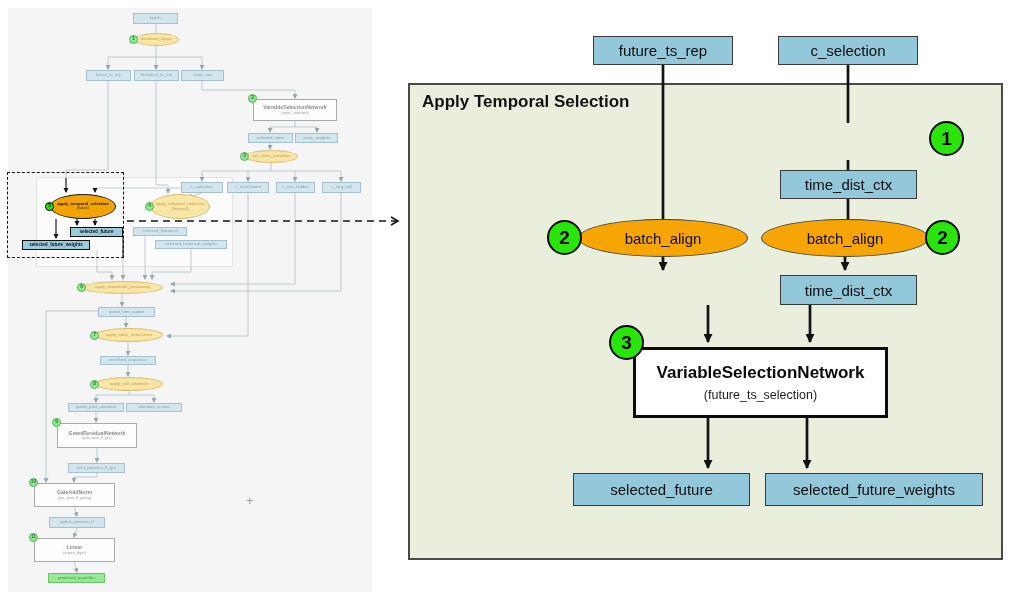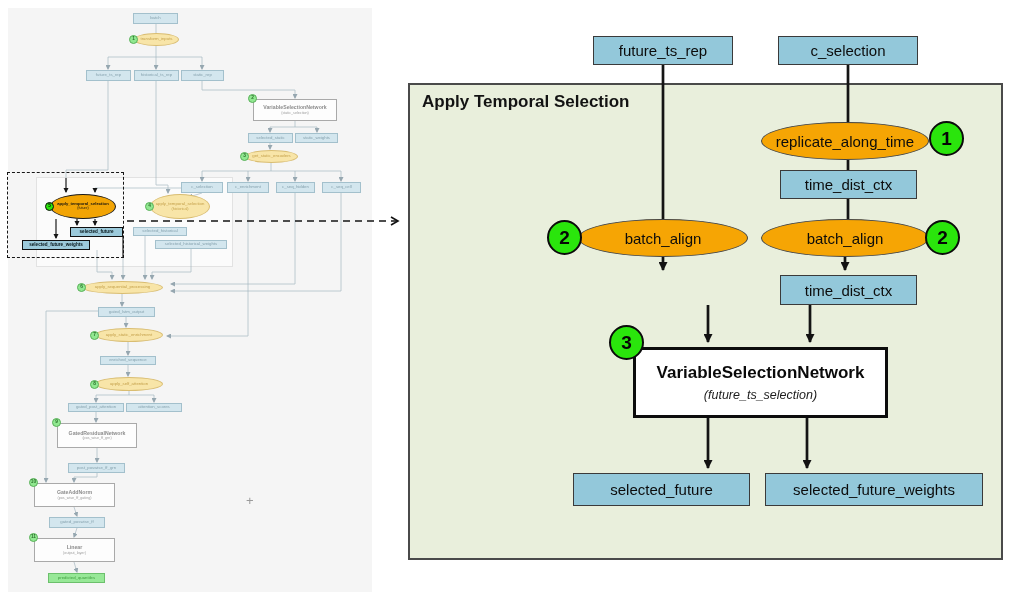--- a/index.html
+++ b/index.html
@@ -44,21 +44,21 @@
       font-size:4.8px;font-weight:bold;z-index:4;box-sizing:border-box;line-height:1;}
   .badge.hl{background:var(--badge_green);border:1.1px solid #0c0c0c;color:#061106;}
 
   
   .rbox,.rell,.vsn{position:absolute;display:flex;align-items:center;justify-content:center;
       text-align:center;box-sizing:border-box;z-index:2;color:#0c0c0c;font-size:15px;font-weight:500;}
   .rbox{background:var(--box_blue);border:1.9px solid #3a3a3a;}
   .rell{background:var(--ell_orange);border:1.7px solid #424242;border-radius:50%;}
   .vsn{background:#ffffff;border:3.2px solid #0c0c0c;flex-direction:column;}
   .vsn-title{font-size:17px;font-weight:bold;color:#0a0a0a;}
-  .vsn-sub{font-size:12.5px;margin-top:5px;color:#1c1c1c;font-style:italic;}
+  .vsn-sub{font-size:12.5px;margin-top:5px;color:#1c1c1c;}
   .rbadge{position:absolute;width:35px;height:35px;border-radius:50%;background:var(--badge_green);
       border:2.7px solid #0b0b0b;display:flex;align-items:center;justify-content:center;
       font-size:19px;font-weight:bold;color:#060606;z-index:3;box-sizing:border-box;}
 </style>
 </head>
 <body>
 
 <div id="canvas">
 
   <div id="left-bg"></div>
@@ -262,21 +262,20 @@
       <div class="ln green" style="left: 48px; top: 573px; width: 57px; height: 10px;">
         <span>predicted_quantiles</span>
       </div>
     </div>
 
   <div id="dashed-box"></div>
   <div id="plus-cursor">+</div>
 
   <div class="rbox" style="left:593px;top:36px;width:140px;height:29px">future_ts_rep</div>
   <div class="rbox" style="left:778px;top:36px;width:140px;height:29px">c_selection</div>
-  <div class="rell" style="left:761px;top:122px;width:168px;height:38px">replicate_along_time</div>
   <div class="rbox" style="left:780px;top:170px;width:137px;height:29px">time_dist_ctx</div>
   <div class="rell" style="left:578px;top:219px;width:170px;height:38px">batch_align</div>
   <div class="rell" style="left:761px;top:219px;width:168px;height:38px">batch_align</div>
   <div class="rbox" style="left:780px;top:275px;width:137px;height:30px">time_dist_ctx</div>
   <div class="vsn" style="left:633px;top:347px;width:255px;height:71px">
     <div class="vsn-title">VariableSelectionNetwork</div>
     <div class="vsn-sub">(future_ts_selection)</div>
   </div>
   <div class="rbox" style="left:573px;top:473px;width:177px;height:33px">selected_future</div>
   <div class="rbox" style="left:765px;top:473px;width:218px;height:33px">selected_future_weights</div>

